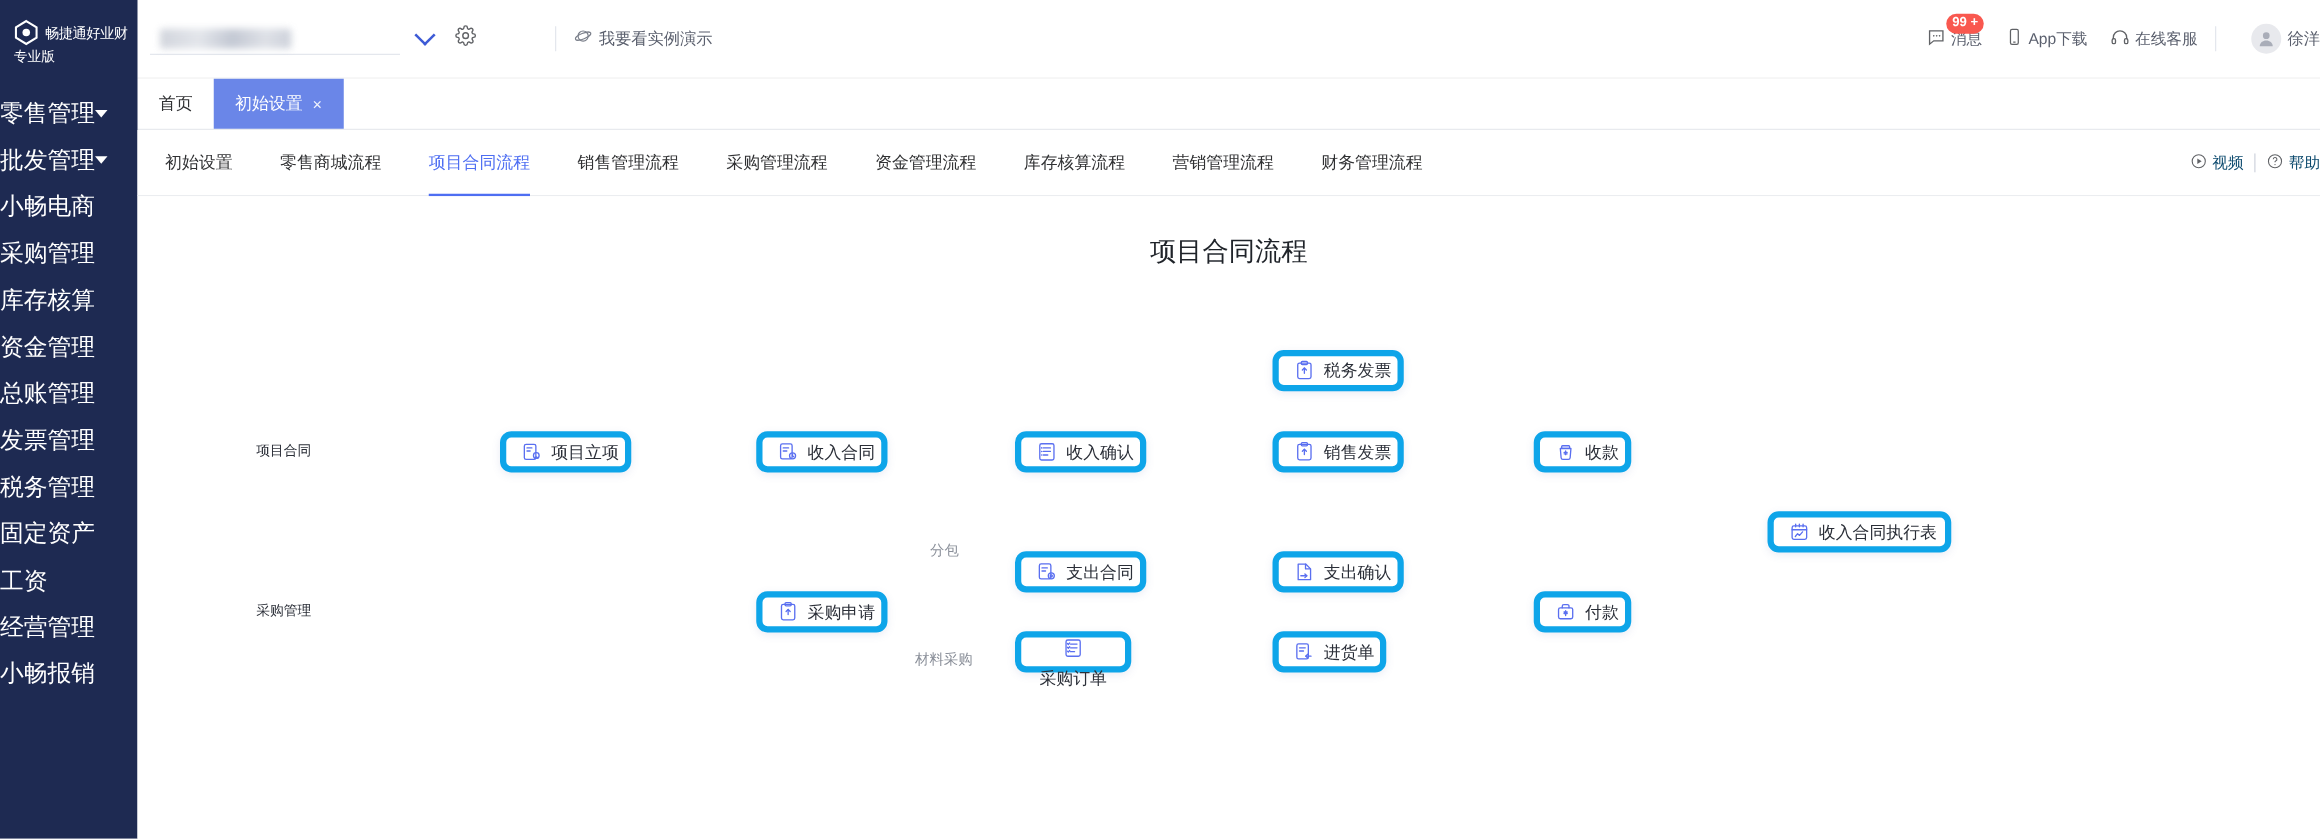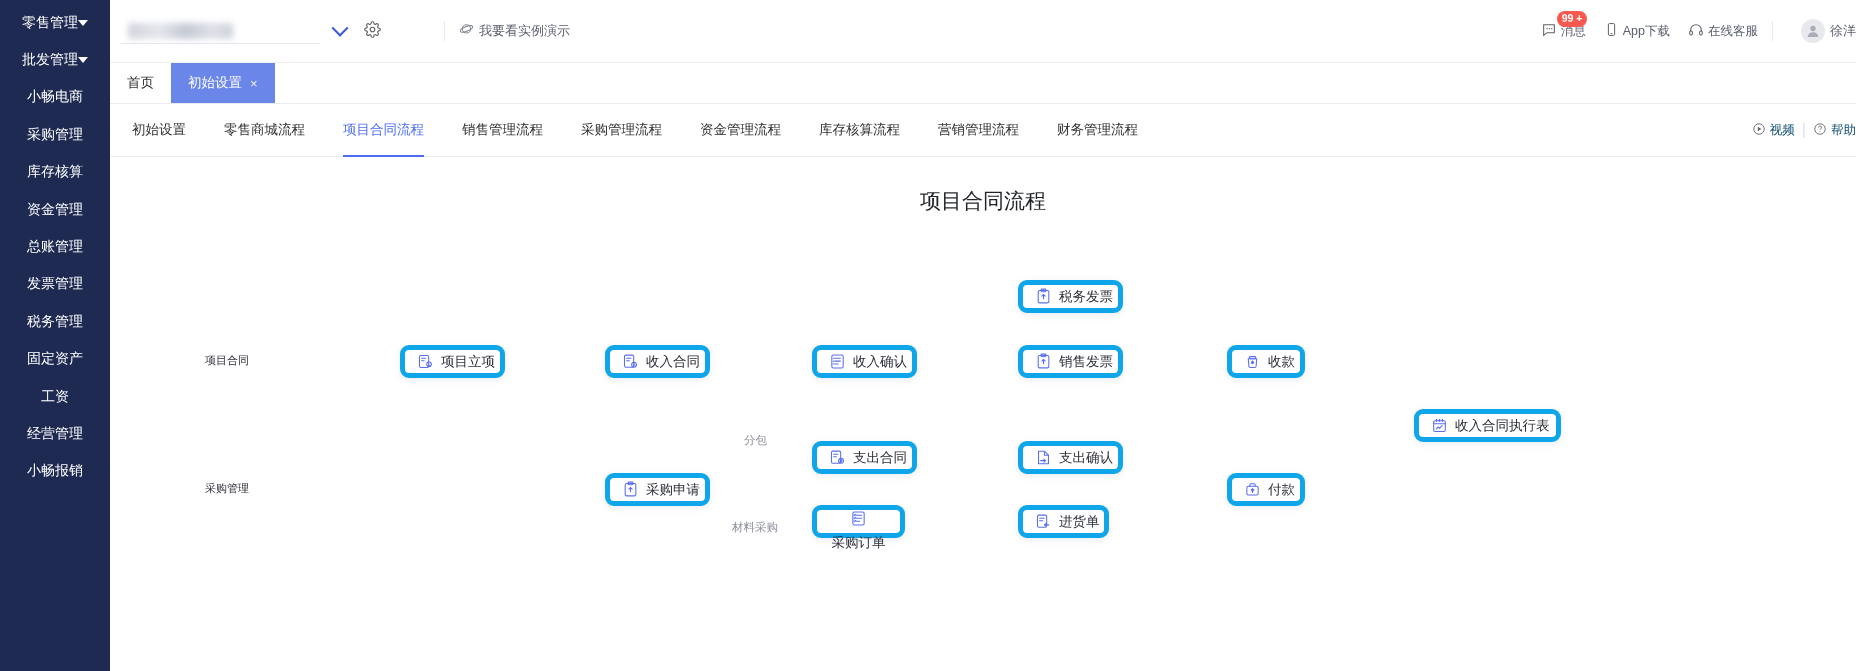--- a/index.html
+++ b/index.html
@@ -29,22 +29,22 @@
   .brand-logo { width: 22px; height: 22px; flex:0 0 22px; }
   .brand-name {
     color: #ffffff; font-size: 11.5px; letter-spacing: -0.5px;
     white-space: nowrap; overflow: hidden;
   }
   .brand-sub { color:#ffffff; font-size: 11px; margin-top:1px; padding-left:1px; }
 
   .nav-list { padding-top: 4px; }
   .nav-item {
     height: 37.4px;
-    display: flex; align-items: center; justify-content: center;
-    color: #ffffff; font-size: 14px;
+    display: flex; align-items: center; 
+    color: #ffffff; font-size: 19px;
     cursor: pointer;
     position: relative;
     gap: 0;
   }
   .caret { width:0; height:0; border-left:5px solid transparent; border-right:5px solid transparent; border-top:6px solid #ffffff; display:inline-block; }
 
   
   .main { flex: 1; display: flex; flex-direction: column; min-width:0; background:#fff; }
 
   
@@ -162,20 +162,32 @@
   .edge-label {
     position:absolute; font-size:11.5px; color:#8a8f99; white-space:nowrap;
   }
 </style>
 </head>
 <body>
 
 <div class="app">
 
   <aside class="sidebar">
+    <div class="brand">
+      <div class="brand-top">
+        <span class="brand-logo">
+          <svg viewBox="0 0 24 24" width="22" height="22">
+            <path d="M12 2 L21 7.5 L21 16.5 L12 22 L3 16.5 L3 7.5 Z" fill="none" stroke="#ffffff" stroke-width="1.8"></path>
+            <circle cx="12" cy="12" r="3.3" fill="#ffffff"></circle>
+          </svg>
+        </span>
+        <span class="brand-name">畅捷通好业财</span>
+      </div>
+      <div class="brand-sub">专业版</div>
+    </div>
     <nav class="nav-list" id="nav-list">
         <div class="nav-item">
           <span>零售管理</span>
           <span class="caret"></span>
         </div>
         <div class="nav-item">
           <span>批发管理</span>
           <span class="caret"></span>
         </div>
         <div class="nav-item">

